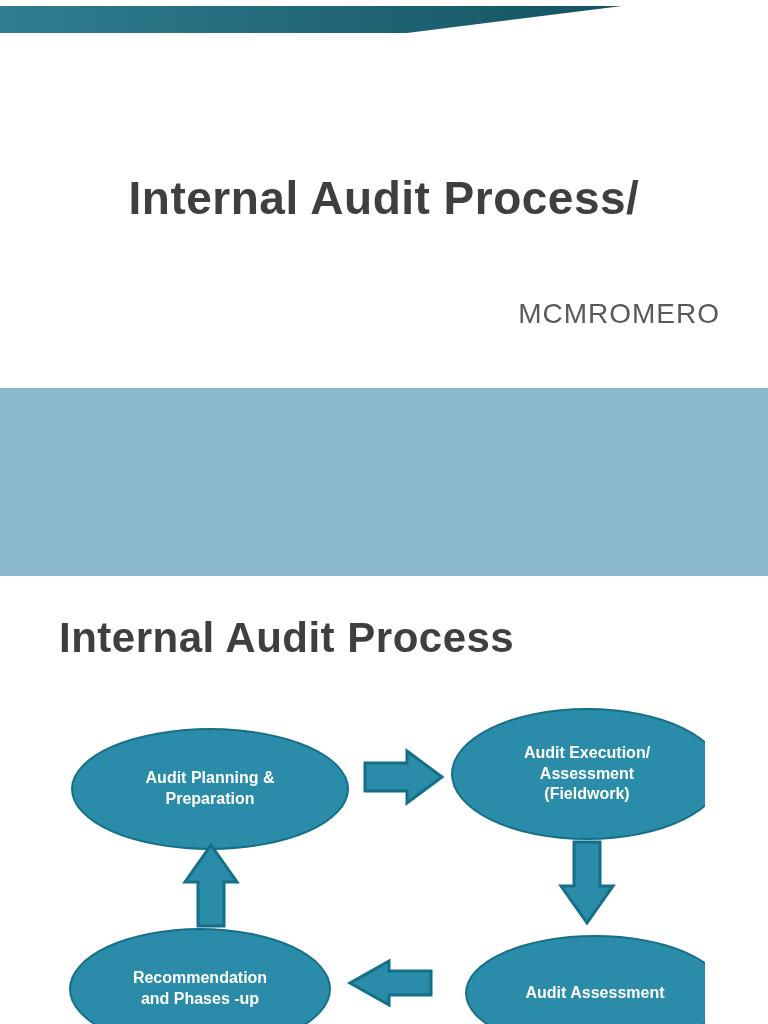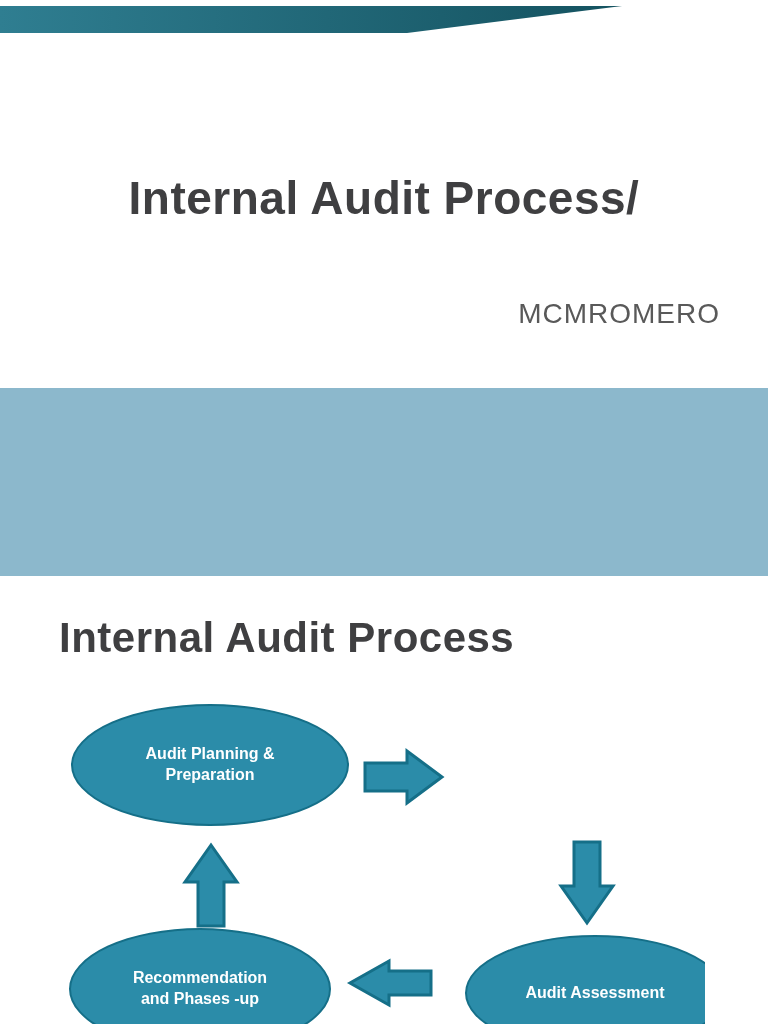--- a/index.html
+++ b/index.html
@@ -51,21 +51,21 @@
   .diagram { position:absolute; inset:0; }
   .node {
     position:absolute; border-radius:50%;
     background:var(--node_fill,#2B8CA9);
     border:2.5px solid var(--node_border,#156F88);
     color:var(--node_text,#FFFFFF);
     display:flex; align-items:center; justify-content:center;
     text-align:center; font-weight:bold; font-size:16px; line-height:1.3;
   }
   .node span { white-space:pre-line; }
-  #node-planning  { left:58px;  top:128px; width:278px; height:122px; }
+  #node-planning  { left:58px;  top:152px; width:278px; height:122px; }
   #node-execution { left:438px; top:132px; width:272px; height:132px; }
   #node-followup  { left:56px;  top:352px; width:262px; height:122px; }
   #node-reporting { left:452px; top:359px; width:260px; height:116px; }
 
   .arrow { position:absolute; display:block; }
   .arrow polygon { fill:var(--node_fill,#2B8CA9); stroke:var(--node_border,#156F88); stroke-width:3; }
   #arrow-right { left:350px; top:172px; }
   #arrow-down  { left:545px; top:264px; }
   #arrow-up    { left:169px; top:266px; }
   #arrow-left  { left:332px; top:382px; }
@@ -97,20 +97,25 @@
   <section class="slide2">
     <h2 class="s2-title">Internal Audit Process</h2>
 
     <div class="diagram">
 
       <div class="node" id="node-planning">
         <span>Audit Planning &amp;
 Preparation</span>
       </div>
 
+      <div class="node" id="node-execution">
+        <span>Audit Execution/
+Assessment
+(Fieldwork)</span>
+      </div>
 
       <div class="node" id="node-followup">
         <span>Recommendation
 and Phases -up</span>
       </div>
 
       <div class="node" id="node-reporting">
         <span>Audit Assessment</span>
       </div>
 

